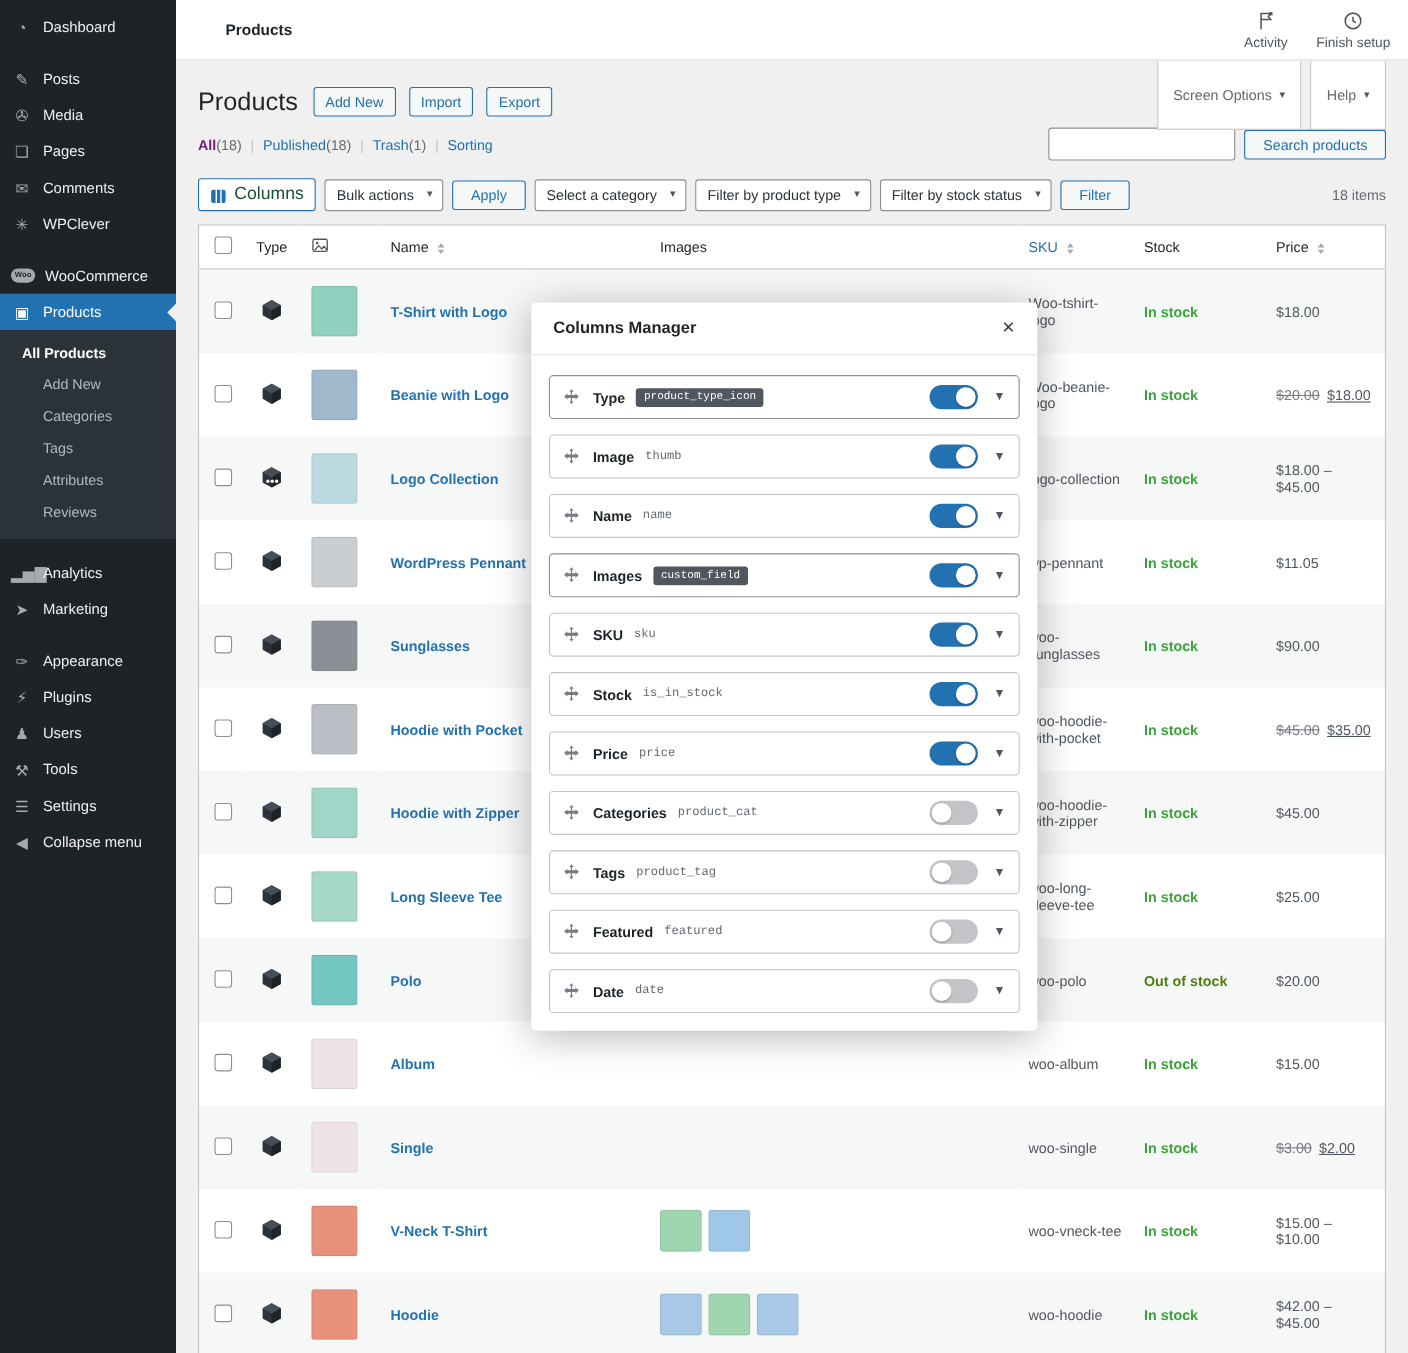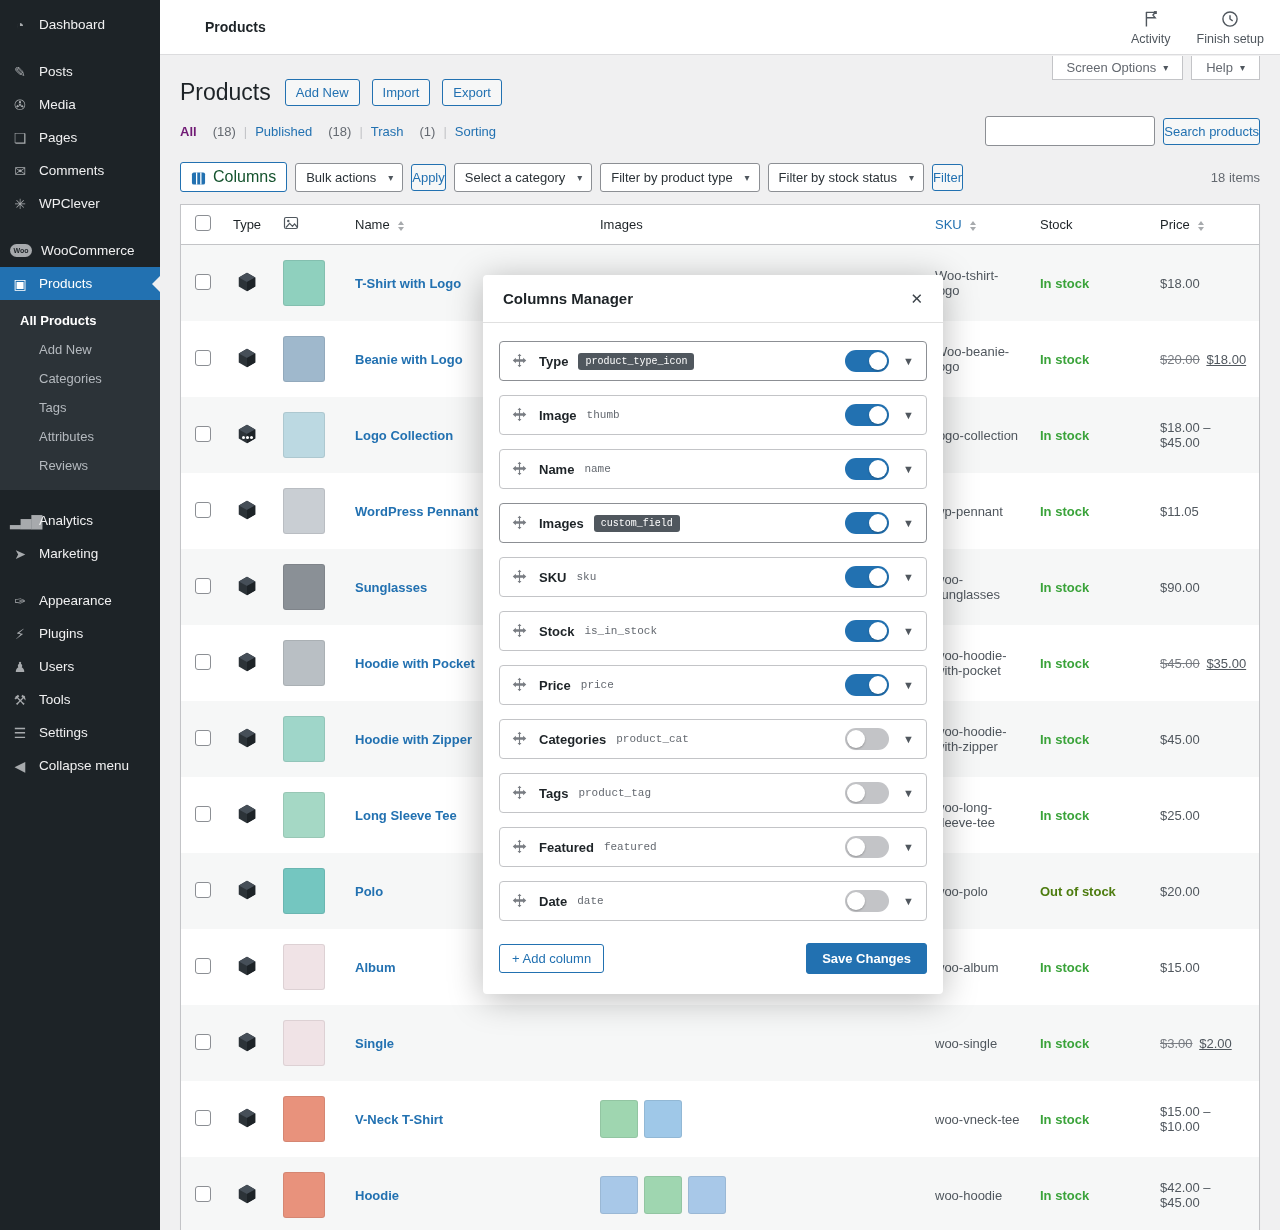--- a/index.html
+++ b/index.html
@@ -23,38 +23,38 @@
 
   
   .main { flex:1; position:relative; background:#f0f0f1; overflow:hidden; }
   .topbar { height:55px; background:#fff; border-bottom:1px solid #dcdcde; display:flex; align-items:center; padding:0 16px 0 45px; }
   .topbar-title { font-size:14px; font-weight:700; color:#1d2327; }
   .topbar-right { margin-left:auto; display:flex; gap:26px; }
   .topbar-item { display:flex; flex-direction:column; align-items:center; gap:2px; font-size:12.5px; color:#50575e; cursor:pointer; }
   .tb-icon { width:22px; height:22px; display:inline-flex; align-items:center; justify-content:center; }
 
   .screen-tabs { position:absolute; top:56px; right:20px; display:flex; gap:8px; z-index:5; }
-  .screen-tab { background:#fff; border:1px solid #c3c4c7; border-top:none; padding:4px 14px; font-size:13px; color:#646970; display:flex; align-items:center; gap:7px; cursor:pointer; }
+  .screen-tab { background:#fff; border:1px solid #c3c4c7; border-top:none; padding:23px 14px; font-size:13px; color:#646970; display:flex; align-items:center; gap:7px; cursor:pointer; }
   .caret { font-size:10px; color:#50575e; }
 
   .content { padding:24px 20px 0; }
   .page-head { display:flex; align-items:center; }
   .page-head h1 { font-size:23px; font-weight:400; color:#1d2327; margin-right:14px; }
   .action-btn { display:inline-block; margin-right:12px; padding:5px 10px; font-size:13px; color:#2271b1; border:1px solid #2271b1; background:#f6f7f7; border-radius:3px; cursor:pointer; text-decoration:none; }
 
   .views-row { display:flex; align-items:center; margin-top:10px; }
   .views { list-style:none; display:flex; align-items:center; font-size:13px; }
   .views li { display:flex; align-items:center; cursor:pointer; }
   .views li + li::before { content:"|"; color:#c3c4c7; margin:0 8px; cursor:default; }
   .views .v-label { color:#2271b1; }
   .views li.current .v-label { color:#701a75; font-weight:700; }
-  .views .v-count { color:#646970; margin-left:16px; }
+  .views .v-count { color:#646970; margin-left:0; }
   .search-box { margin-left:auto; display:flex; align-items:center; gap:8px; }
   .search-box input { width:170px; height:30px; border:1px solid #8c8f94; border-radius:3px; padding:0 8px; font-size:13px; background:#fff; }
-  .btn-secondary { padding:5px 0; font-size:13px; color:#2271b1; border:1px solid #2271b1; background:#f6f7f7; border-radius:3px; cursor:pointer; white-space:nowrap; }
+  .btn-secondary { padding:5px 16px; font-size:13px; color:#2271b1; border:1px solid #2271b1; background:#f6f7f7; border-radius:3px; cursor:pointer; white-space:nowrap; }
 
   .toolbar { display:flex; align-items:center; gap:8px; margin-top:16px; }
   .btn-columns { display:flex; align-items:flex-end; gap:7px; padding:5px 10px; font-size:16px; color:#14532d; border:1px solid #2271b1; background:#fff; border-radius:3px; cursor:pointer; }
   .select { position:relative; background:#fff; border:1px solid #8c8f94; border-radius:3px; padding:6px 26px 6px 10px; font-size:13px; color:#2c3338; cursor:pointer; white-space:nowrap; }
   .select .caret { position:absolute; right:9px; top:50%; transform:translateY(-50%); }
   .items-count { margin-left:auto; color:#646970; font-size:13px; }
 
   
   .list-table { width:100%; margin-top:12px; border-collapse:collapse; background:#fff; border:1px solid #c3c4c7; box-shadow:0 1px 1px rgba(0,0,0,.04); }
   .list-table th { text-align:left; font-weight:400; font-size:13px; padding:10px; border-bottom:1px solid #c3c4c7; color:#1d2327; }
@@ -797,17 +797,13 @@
           </svg>
     </span>
     <span class="m-label">Date</span>
     <span class="m-meta">date</span>
     <span class="toggle">
           <span class="knob"></span>
         </span>
     <span class="chev">▼</span>
   </div>
 </div>
-  <div class="modal-footer">
-    <button class="btn-add">+ Add column</button>
-    <button class="btn-save">Save Changes</button>
-  </div>
 </div>
 
 </body></html>

